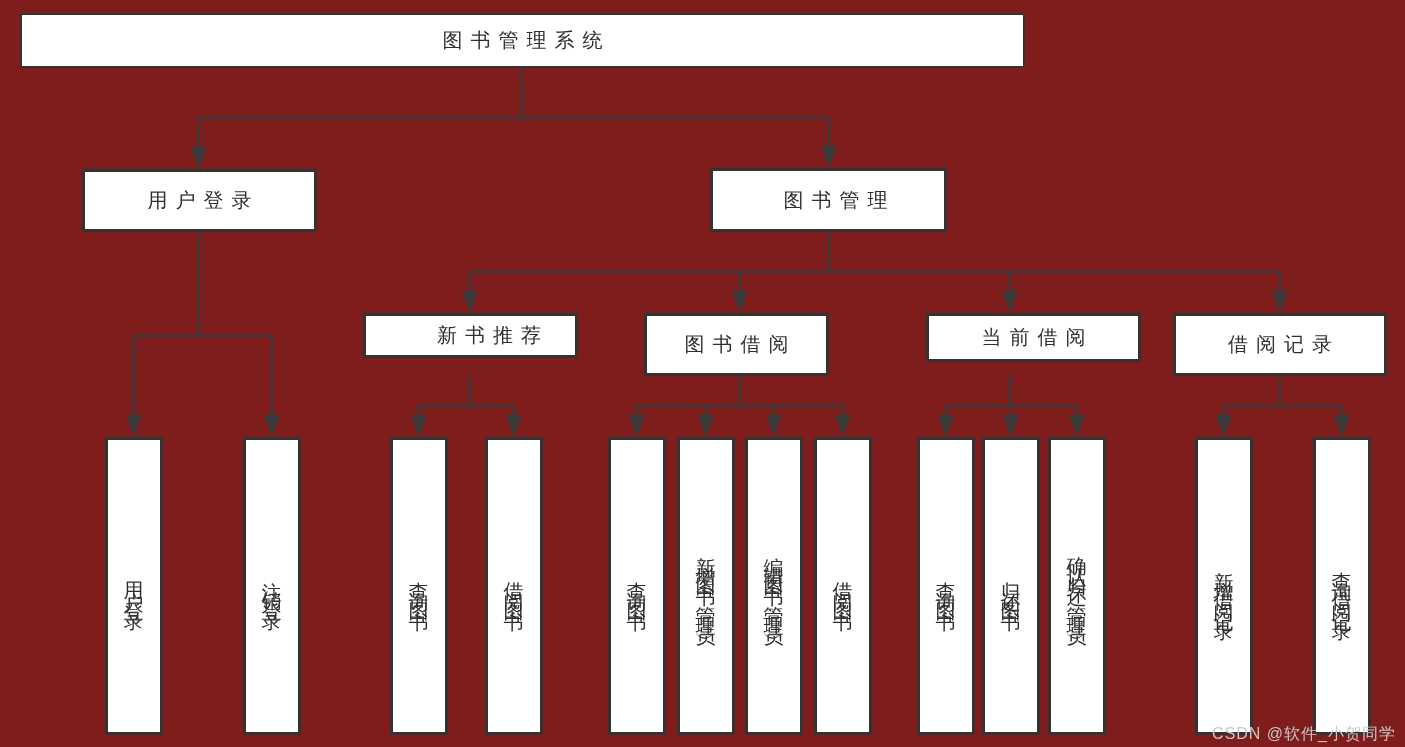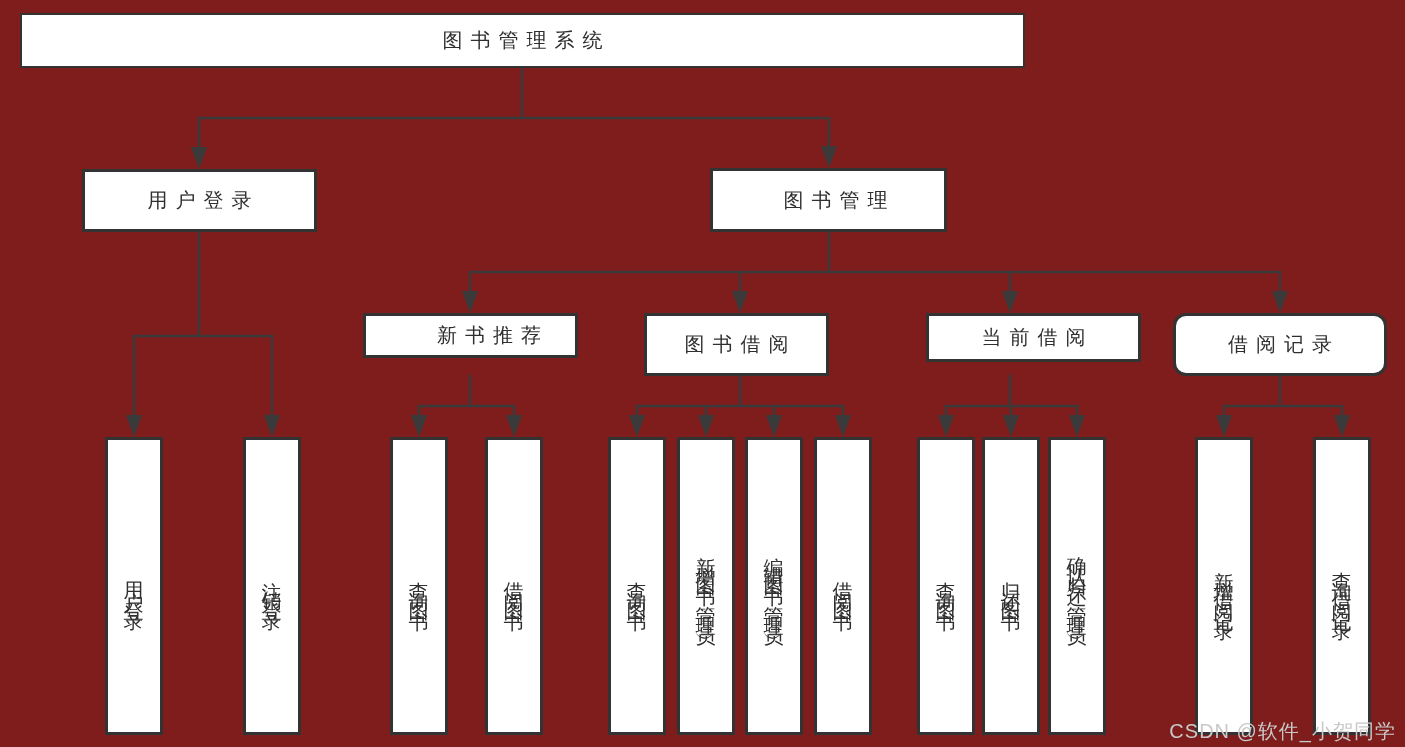--- a/index.html
+++ b/index.html
@@ -49,39 +49,39 @@
     width: 58px;
     height: 298px;
   }
   
   #n-root        { left: 20px;  top: 13px;  width: 1005px; height: 55px; border-width: 2px; }
   #n-user-login  { left: 82px;  top: 169px; width: 235px;  height: 63px; }
   #n-book-mgmt   { left: 710px; top: 168px; width: 237px;  height: 64px; padding-left: 14px; }
   #n-mid-0 { left: 363px;  top: 313px; width: 215px; height: 45px; padding-left: 37px; }
   #n-mid-1 { left: 644px;  top: 313px; width: 185px; height: 63px; }
   #n-mid-2 { left: 926px;  top: 313px; width: 215px; height: 49px; }
-  #n-mid-3 { left: 1173px; top: 313px; width: 214px; height: 63px; border-radius: 13px; }
+  #n-mid-3 { left: 1173px; top: 313px; width: 214px; height: 63px; }
   #lf-0  { left: 105px; }
   #lf-1  { left: 243px; }
   #lf-2  { left: 390px; }
   #lf-3  { left: 485px; }
   #lf-4  { left: 608px; }
   #lf-5  { left: 677px; }
   #lf-6  { left: 745px; }
   #lf-7  { left: 814px; }
   #lf-8  { left: 917px; }
   #lf-9  { left: 982px; }
   #lf-10 { left: 1048px; }
   #lf-11 { left: 1195px; }
   #lf-12 { left: 1313px; }
   .watermark {
     position: absolute;
     right: 9px;
     bottom: 2px;
-    font-size: 20px;
+    font-size: 16px;
     letter-spacing: 1px;
     color: #c8c8c8;
     z-index: 5;
     white-space: nowrap;
     margin-top: 45px;
   }
 </style>
 </head>
 <body>
 

